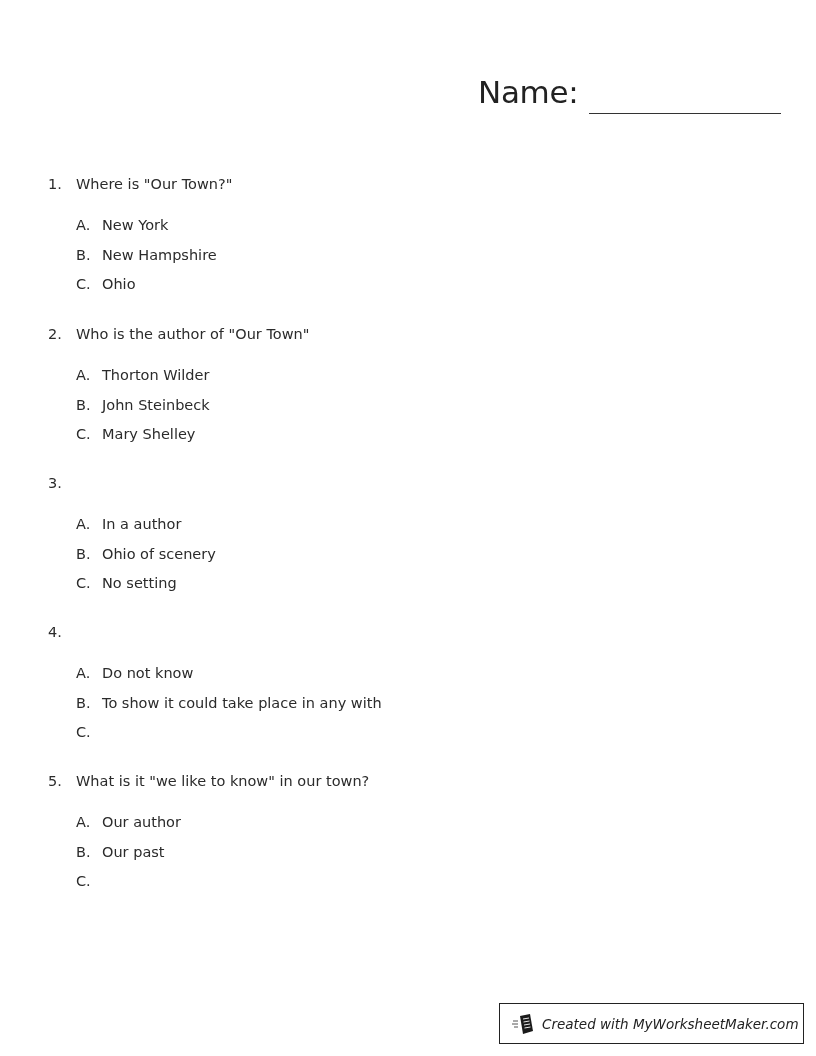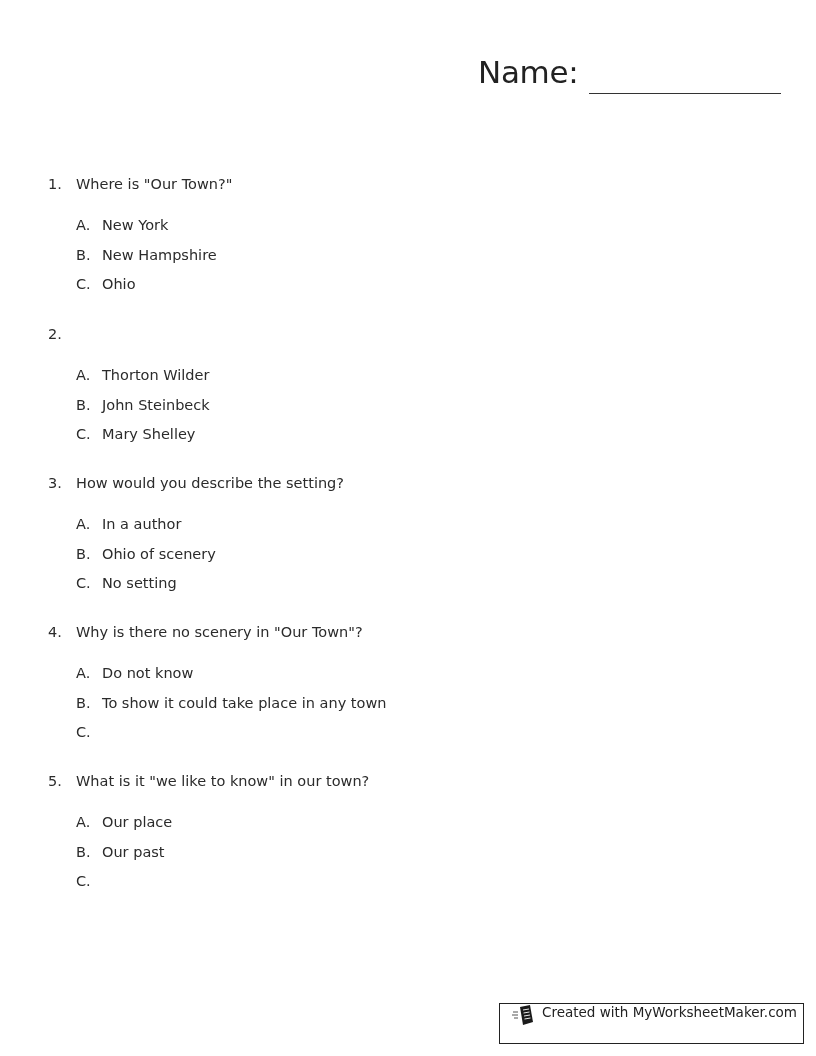--- a/index.html
+++ b/index.html
@@ -11,37 +11,37 @@
     .title {
       position: absolute; left: 48px; top: 48px;
       font-size: 31px; line-height: 40px; color: #222222;
       letter-spacing: -0.3px;
     }
     .title div { white-space: nowrap; }
     .name-block {
       position: absolute; left: 478px; top: 52px;
       display: flex; align-items: flex-end;
     }
-    .name-label { font-size: 31px; line-height: 40px; color: #222222; letter-spacing: -0.3px; }
+    .name-label { font-size: 31px; line-height: 40px; color: #222222; letter-spacing: -0.3px; margin-top: 20px; }
     .name-line {
       width: 192px; height: 0; border-bottom: 1.5px solid #333333;
       margin-left: 11px; margin-bottom: -2px;
     }
     .questions { position: absolute; left: 48px; top: 172px; width: 720px; }
     .question { margin-bottom: 0; }
     .q-row { display: flex; font-size: 14.5px; line-height: 24px; height: 24px; }
     .q-num { width: 28px; }
     .choices { margin-top: 17px; }
     .choice { display: flex; font-size: 14.5px; line-height: 24px; height: 29.5px; padding-left: 28px; }
     .c-letter { width: 26px; }
     .footer {
       position: absolute; left: 499px; top: 1003px; width: 305px; height: 41px;
       border: 1.5px solid #222; box-sizing: border-box;
-      display: flex; align-items: flex-start; padding-left: 12px;
-      font-size: 13.5px; color: #222;
+      display: flex; align-items: center; padding-left: 12px;
+      font-size: 13.5px; color: #222; font-style: italic;
     }
     .footer svg { margin-right: 6px; }
   </style>
 </head>
 <body>
 
 <div class="title">
 </div>
 
 <div class="name-block">
@@ -68,87 +68,86 @@
       <div class="choice">
           <span class="c-letter">C.</span>
           <span>Ohio</span>
         </div>
     </div>
   </div>
 
   <div class="question" style="height:149px;">
     <div class="q-row">
       <span class="q-num">2.</span>
+      <span>Who is the author of "Our Town"</span>
     </div>
     <div class="choices">
       <div class="choice">
           <span class="c-letter">A.</span>
           <span>Thorton Wilder</span>
         </div>
       <div class="choice">
           <span class="c-letter">B.</span>
           <span>John Steinbeck</span>
         </div>
       <div class="choice">
           <span class="c-letter">C.</span>
           <span>Mary Shelley</span>
         </div>
     </div>
   </div>
 
   <div class="question" style="height:149px;">
     <div class="q-row">
       <span class="q-num">3.</span>
-      <span>How would you describe the setting?</span>
     </div>
     <div class="choices">
       <div class="choice">
           <span class="c-letter">A.</span>
           <span>In a author</span>
         </div>
       <div class="choice">
           <span class="c-letter">B.</span>
           <span>Ohio of scenery</span>
         </div>
       <div class="choice">
           <span class="c-letter">C.</span>
           <span>No setting</span>
         </div>
     </div>
   </div>
 
   <div class="question" style="height:149px;">
     <div class="q-row">
       <span class="q-num">4.</span>
-      <span>Why is there no scenery in "Our Town"?</span>
     </div>
     <div class="choices">
       <div class="choice">
           <span class="c-letter">A.</span>
           <span>Do not know</span>
         </div>
       <div class="choice">
           <span class="c-letter">B.</span>
-          <span>To show it could take place in any town</span>
+          <span>To show it could take place in any with</span>
         </div>
       <div class="choice">
           <span class="c-letter">C.</span>
         </div>
     </div>
   </div>
 
   <div class="question">
     <div class="q-row">
       <span class="q-num">5.</span>
       <span>What is it "we like to know" in our town?</span>
     </div>
     <div class="choices">
       <div class="choice">
           <span class="c-letter">A.</span>
-          <span>Our place</span>
+          <span>Our author</span>
         </div>
       <div class="choice">
           <span class="c-letter">B.</span>
           <span>Our past</span>
         </div>
       <div class="choice">
           <span class="c-letter">C.</span>
         </div>
     </div>
   </div>

